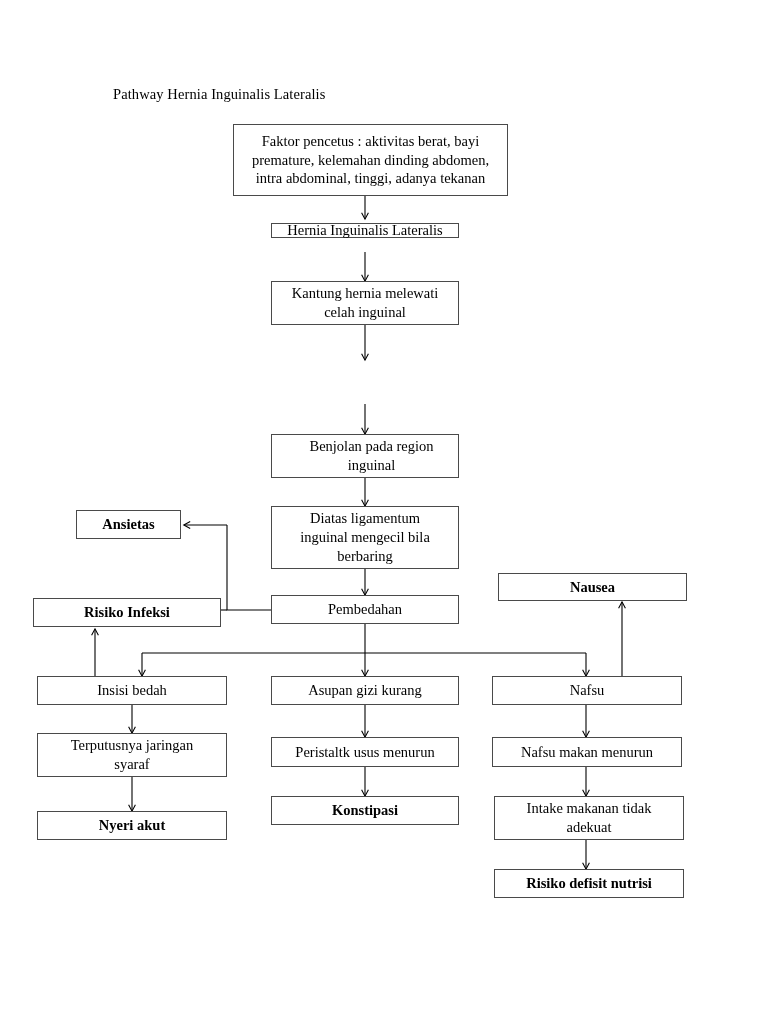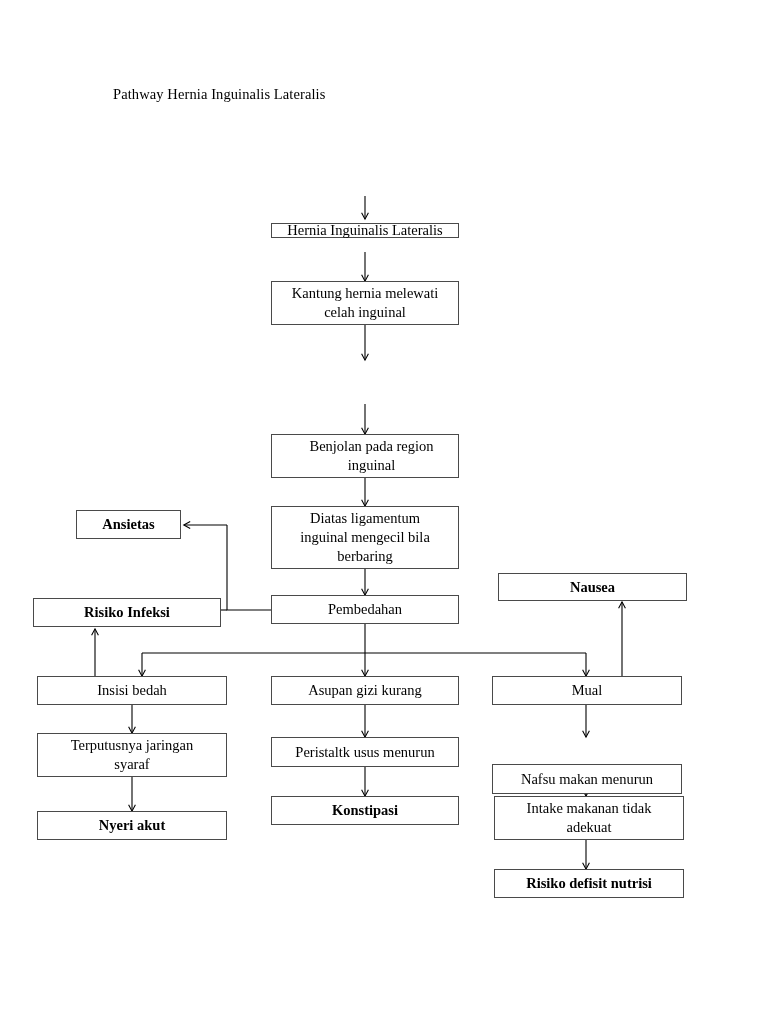--- a/index.html
+++ b/index.html
@@ -101,20 +101,25 @@
       <line x1="365" y1="705" x2="365" y2="737" marker-end="url(#arrowhead)"></line>
       <line x1="365" y1="767" x2="365" y2="796" marker-end="url(#arrowhead)"></line>
 
       <line x1="622" y1="676" x2="622" y2="602" marker-end="url(#arrowhead)"></line>
       <line x1="586" y1="705" x2="586" y2="737" marker-end="url(#arrowhead)"></line>
       <line x1="586" y1="767" x2="586" y2="796" marker-end="url(#arrowhead)"></line>
       <line x1="586" y1="840" x2="586" y2="869" marker-end="url(#arrowhead)"></line>
     </g>
   </svg>
 
+  <div class="node" style="left:233px; top:124px; width:275px; height:72px;">
+    <span class="txt">Faktor pencetus : aktivitas berat, bayi
+premature, kelemahan dinding abdomen,
+intra abdominal, tinggi, adanya tekanan</span>
+  </div>
 
   <div class="node" style="left:271px; top:223px; width:188px; height:15px;">
     <span class="txt">Hernia Inguinalis Lateralis</span>
   </div>
 
   <div class="node" style="left:271px; top:281px; width:188px; height:44px;">
     <span class="txt">Kantung hernia melewati
 celah inguinal</span>
   </div>
 
@@ -148,33 +153,33 @@
 
   <div class="node" style="left:37px; top:676px; width:190px; height:29px;">
     <span class="txt">Insisi bedah</span>
   </div>
 
   <div class="node" style="left:271px; top:676px; width:188px; height:29px;">
     <span class="txt">Asupan gizi kurang</span>
   </div>
 
   <div class="node" style="left:492px; top:676px; width:190px; height:29px;">
-    <span class="txt">Mual</span>
+    <span class="txt">Nafsu</span>
   </div>
 
   <div class="node" style="left:37px; top:733px; width:190px; height:44px;">
     <span class="txt">Terputusnya jaringan
 syaraf</span>
   </div>
 
   <div class="node" style="left:271px; top:737px; width:188px; height:30px;">
     <span class="txt">Peristaltk usus menurun</span>
   </div>
 
-  <div class="node" style="left:492px; top:764px; width:190px; height:30px;">
+  <div class="node" style="left:492px; top:737px; width:190px; height:30px;">
     <span class="txt">Nafsu makan menurun</span>
   </div>
 
   <div class="node bold" style="left:37px; top:811px; width:190px; height:29px;">
     <span class="txt">Nyeri akut</span>
   </div>
 
   <div class="node bold" style="left:271px; top:796px; width:188px; height:29px;">
     <span class="txt">Konstipasi</span>
   </div>

